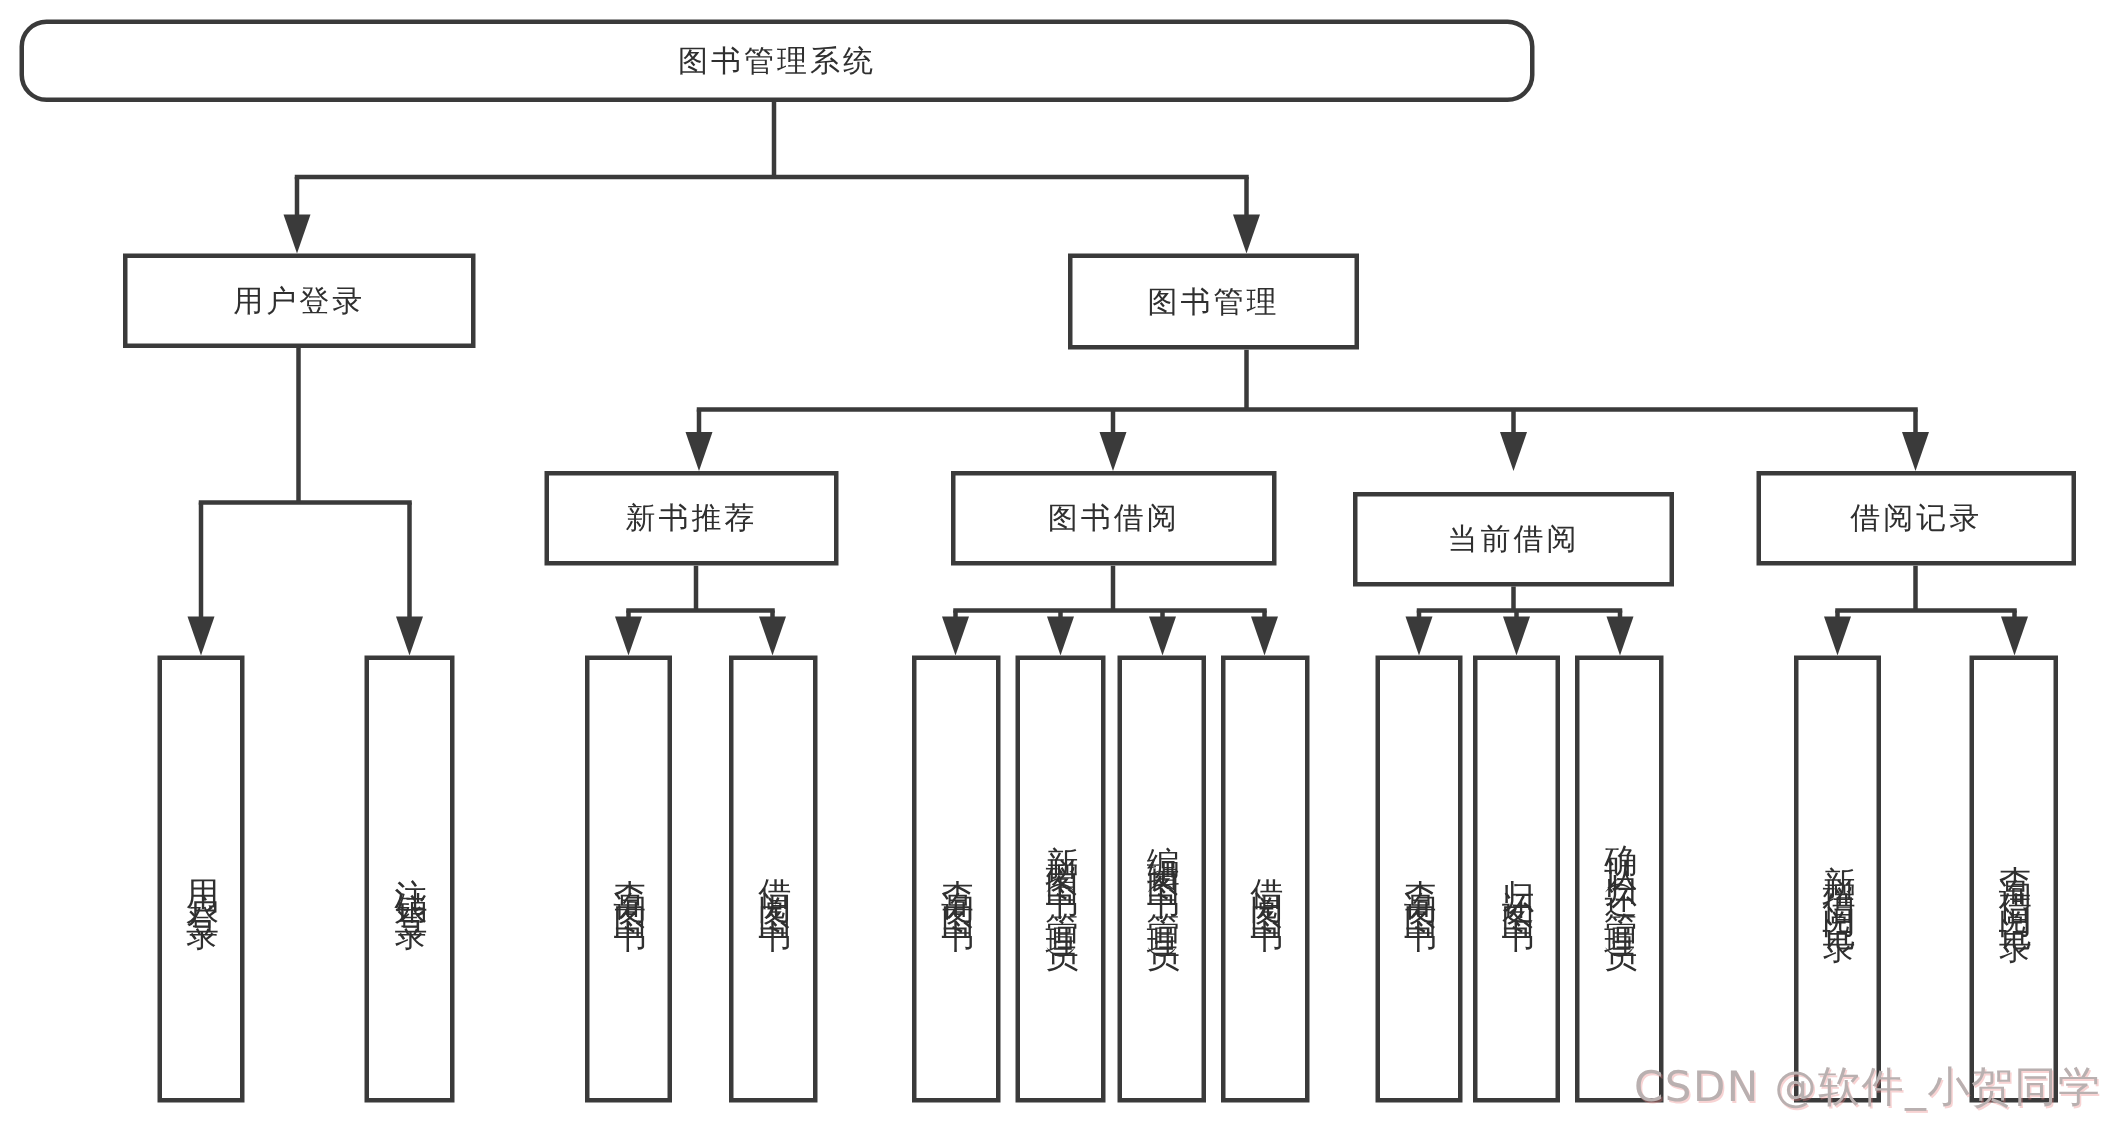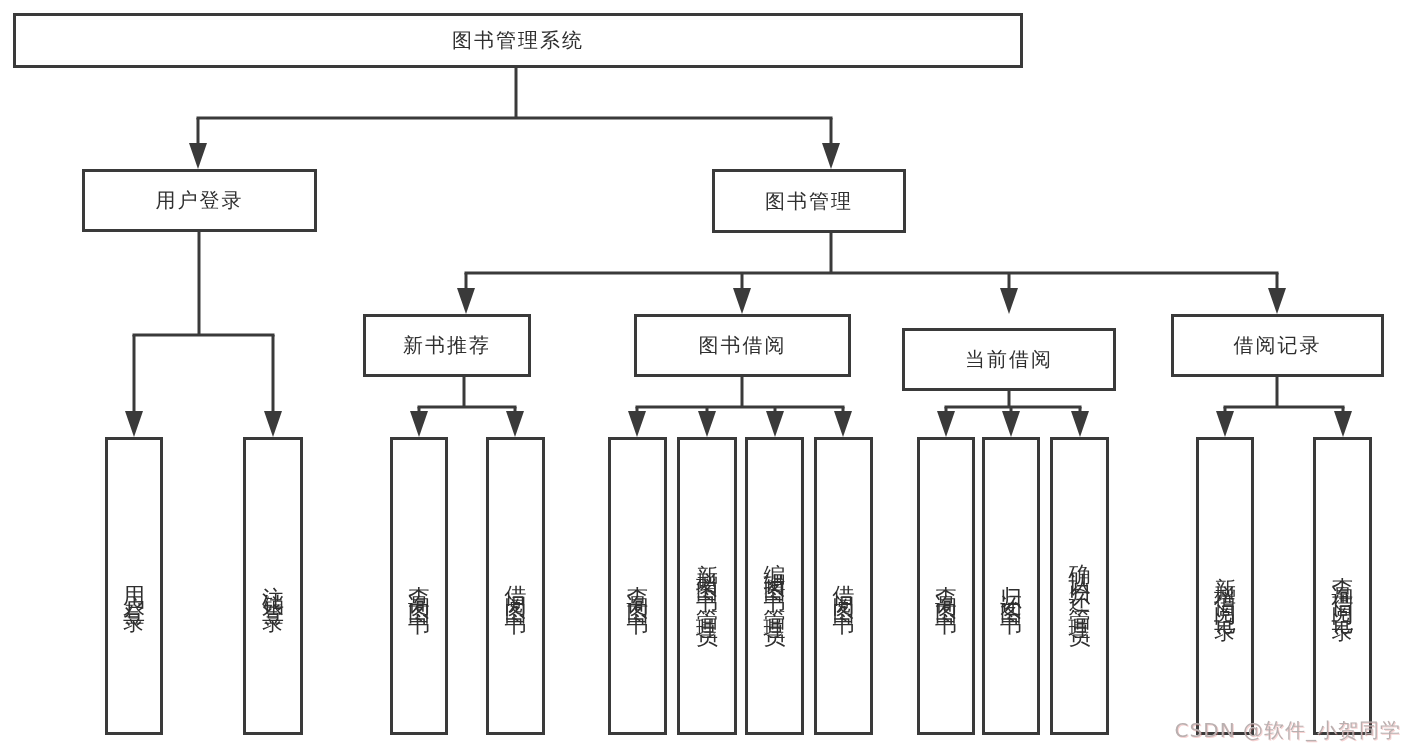--- a/index.html
+++ b/index.html
@@ -29,21 +29,21 @@
     text-orientation: mixed;
     font-size: 22px;
     letter-spacing: 9px;
     line-height: 1;
     padding: 4px 0;
   }
   #watermark {
     position: absolute;
     right: 4px;
     bottom: 3px;
-    font-size: 20px;
+    font-size: 28px;
     color: #b9b0b0;
     letter-spacing: 1px;
     text-shadow: 1px 1px 0 rgba(236, 130, 130, 0.35);
     white-space: nowrap;
     z-index: 5;
   }
 </style>
 </head>
 <body>
 
@@ -111,32 +111,32 @@
       <path d="M766,411 L784,411 L775,437 Z"></path>
       <path d="M834,411 L852,411 L843,437 Z"></path>
       <path d="M937,411 L955,411 L946,437 Z"></path>
       <path d="M1002,411 L1020,411 L1011,437 Z"></path>
       <path d="M1071,411 L1089,411 L1080,437 Z"></path>
       <path d="M1216,411 L1234,411 L1225,437 Z"></path>
       <path d="M1334,411 L1352,411 L1343,437 Z"></path>
     </g>
   </svg>
 
-  <div class="node h-node" style="left:13px; top:13px; width:1010px; height:55px;">
+  <div class="node h-node" style="left:13px; top:13px; width:1010px; height:55px;border-radius:18px;">
     <span>图书管理系统</span>
   </div>
 
   <div class="node h-node" style="left:82px; top:169px; width:235px; height:63px;">
     <span>用户登录</span>
   </div>
   <div class="node h-node" style="left:712px; top:169px; width:194px; height:64px;">
     <span>图书管理</span>
   </div>
 
-  <div class="node h-node" style="left:363px; top:314px; width:168px; height:63px;">
+  <div class="node h-node" style="left:363px; top:314px; width:196px; height:63px;">
     <span>新书推荐</span>
   </div>
   <div class="node h-node" style="left:634px; top:314px; width:217px; height:63px;text-align:center;">
     <span>图书借阅</span>
   </div>
   <div class="node h-node" style="left:902px; top:328px; width:214px; height:63px;">
     <span>当前借阅</span>
   </div>
   <div class="node h-node" style="left:1171px; top:314px; width:213px; height:63px;">
     <span>借阅记录</span>

